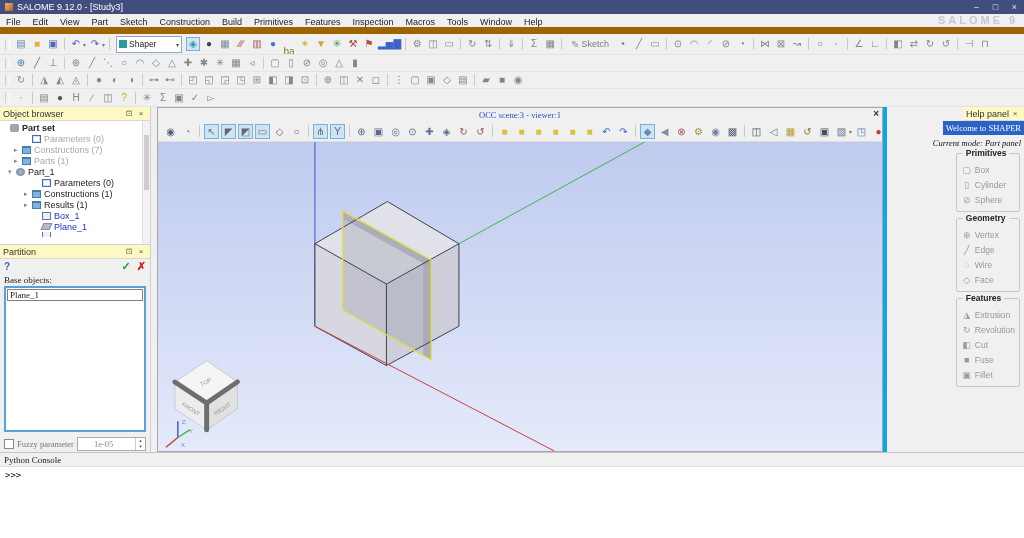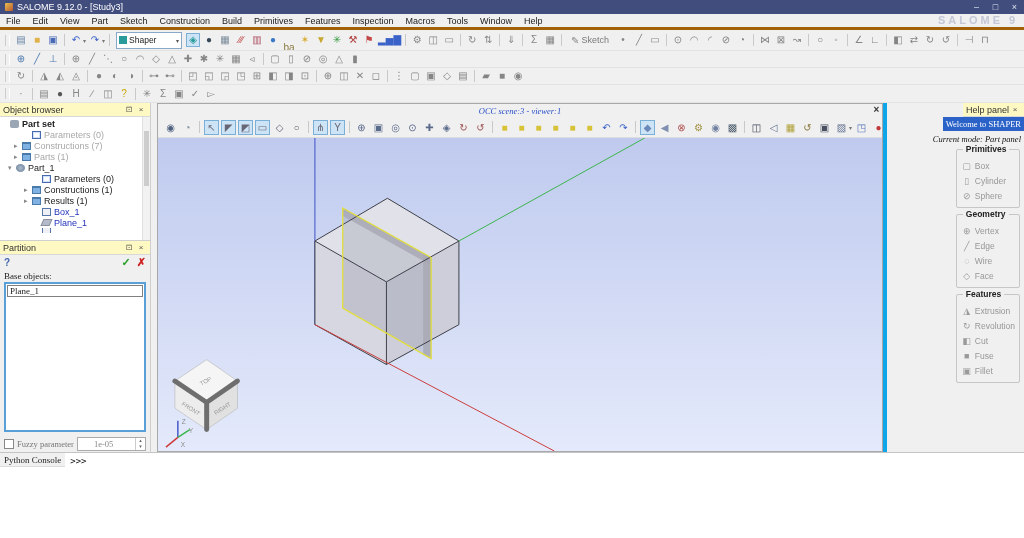--- a/index.html
+++ b/index.html
@@ -7,21 +7,21 @@
        font-family:"Liberation Sans",sans-serif;font-size:9px;color:#222;cursor:default;
        display:flex;flex-direction:column;user-select:none;}
   .sf{font-family:"Liberation Serif",serif;}
   
   .titlebar{height:14px;background:#414d7c;display:flex;align-items:center;color:#fff;flex:0 0 auto;}
   .app-icon{width:8px;height:8px;margin:0 4px 0 5px;background:linear-gradient(135deg,#e8c050,#b85830);border-radius:1px;}
   .titletext{font-size:9px;}
   .winctl{margin-left:auto;display:flex;}
   .winbtn{width:19px;height:14px;display:flex;align-items:center;justify-content:center;font-size:9px;color:#dfe3f0;}
   
-  .menubar{height:13px;background:#f0f0f0;border-bottom:3px solid #a16207;display:flex;align-items:center;position:relative;flex:0 0 auto;}
+  .menubar{height:13px;background:#f0f0f0;border-bottom:7px solid #a16207;display:flex;align-items:flex-end;position:relative;flex:0 0 auto;}
   .mitem{padding:0 6px;font-size:9px;color:#222;}
   .brand{position:absolute;right:0;top:0;height:13px;width:86px;overflow:hidden;color:#c3c7d6;
          font-weight:bold;font-size:11px;letter-spacing:3px;white-space:nowrap;line-height:13px;}
   
   .tbrow{background:#f0f0f0;border-bottom:1px solid #e3e3e3;display:flex;align-items:center;padding-left:2px;flex:0 0 auto;overflow:hidden;}
   #row1{height:20px;} #row2{height:16px;} #row3{height:16px;} #row4{height:17px;}
   .tbgrip{width:3px;height:11px;border-left:1px solid #cdcdcd;border-right:1px solid #fff;margin:0 3px;flex:0 0 auto;}
   .tbsep{width:1px;height:12px;background:#c9c9c9;margin:0 3px;flex:0 0 auto;}
   .tbi{min-width:14px;height:14px;display:flex;align-items:center;justify-content:center;
        font-size:10px;line-height:14px;color:#858585;flex:0 0 auto;margin:0 1px;}
@@ -72,38 +72,38 @@
   .cbox{width:8px;height:8px;border:1px solid #888;background:#fff;flex:0 0 auto;}
   .fuzzylabel{color:#777;font-size:8.5px;flex:0 0 auto;}
   .spin{flex:1;height:12px;border:1px solid #aaa;background:#fff;display:flex;align-items:center;color:#888;font-size:8.5px;padding-left:16px;}
   .spinarrows{margin-left:auto;display:flex;flex-direction:column;width:9px;border-left:1px solid #ccc;height:100%;}
   .spinarrows span{flex:1;font-size:5px;line-height:5px;text-align:center;color:#666;}
   .btnrow{height:20px;display:flex;justify-content:flex-end;align-items:center;padding:0 4px;flex:0 0 auto;}
   .pushbtn{border:1px solid #9a9a9a;background:linear-gradient(#fdfdfd,#e8e8e8);border-radius:2px;
            padding:1px 8px;font-size:8.5px;color:#333;}
   
   .vpwrap{flex:1;display:flex;flex-direction:column;margin:0 0 0 6px;border:1px solid #a8a8a8;min-width:0;background:#f0f0f0;}
-  .vptitle{height:13px;position:relative;display:flex;align-items:center;justify-content:center;flex:0 0 auto;font-style:italic;}
+  .vptitle{height:13px;position:relative;display:flex;align-items:center;justify-content:center;flex:0 0 auto;}
   .vptext{color:#2a50c8;font-size:8.5px;}
   .vpclose{position:absolute;right:3px;top:0;font-size:10px;font-weight:bold;color:#333;}
   .vp-toolbar{height:20px;background:#f0f0f0;border-bottom:1px solid #ddd;display:flex;align-items:center;padding-left:4px;flex:0 0 auto;overflow:hidden;}
   .vpi{min-width:15px;height:15px;display:flex;align-items:center;justify-content:center;font-size:10px;color:#667;flex:0 0 auto;margin:0 1px;}
   .vpi.hl{background:#cde4f6;border:1px solid #7ab0d8;box-sizing:border-box;}
   .vpcanvas{flex:1;position:relative;min-height:0;background:linear-gradient(#bfcaee,#e4eafb);}
   .vpcanvas svg{position:absolute;inset:0;width:100%;height:100%;}
   
   .helppanel{width:137px;flex:0 0 auto;background:#f0f0f0;border-left:4px solid #0ea5e9;display:flex;flex-direction:column;align-items:flex-end;}
   .hbanner{background:#2a62c8;color:#fff;font-weight:normal;font-size:8.5px;padding:2px 3px;flex:0 0 auto;}
   .hmode{font-style:italic;font-size:8.5px;padding:3px 3px 2px;color:#111;flex:0 0 auto;}
   .hgroup{margin:3px 4px 6px;border:1px solid #c6c6c6;border-radius:2px;padding:8px 4px 4px;position:relative;}
   .htitle{position:absolute;top:-6px;left:6px;background:#f0f0f0;padding:0 3px;font-weight:bold;font-size:8.5px;color:#222;}
   .hitem{display:flex;align-items:center;height:15px;color:#979797;font-size:8.5px;}
   .hicon{width:12px;text-align:center;font-size:9px;margin-right:2px;color:#9a9a9a;}
   
-  .console{height:85px;flex:0 0 auto;display:flex;flex-direction:row;border-top:1px solid #c4c4c4;}
+  .console{height:85px;flex:0 0 auto;display:flex;flex-direction:column;border-top:1px solid #c4c4c4;}
   .ctitle{height:13px;background:#f0f0f0;border-bottom:1px solid #ddd;display:flex;align-items:center;padding:0 4px;flex:0 0 auto;}
   .cbody{flex:1;background:#fff;padding:3px 5px;font-family:"DejaVu Sans Mono",monospace;font-size:9px;color:#111;}
 </style>
 </head>
 <body>
 
 <div id="app">
 
   <div class="titlebar">
     <span class="app-icon"></span>

